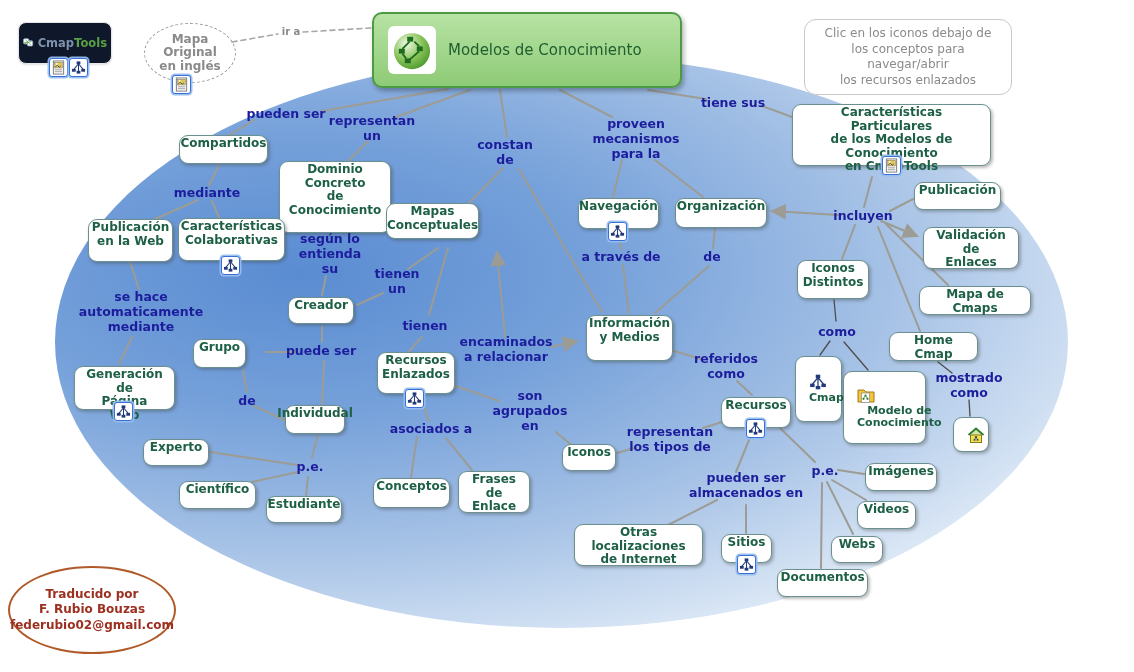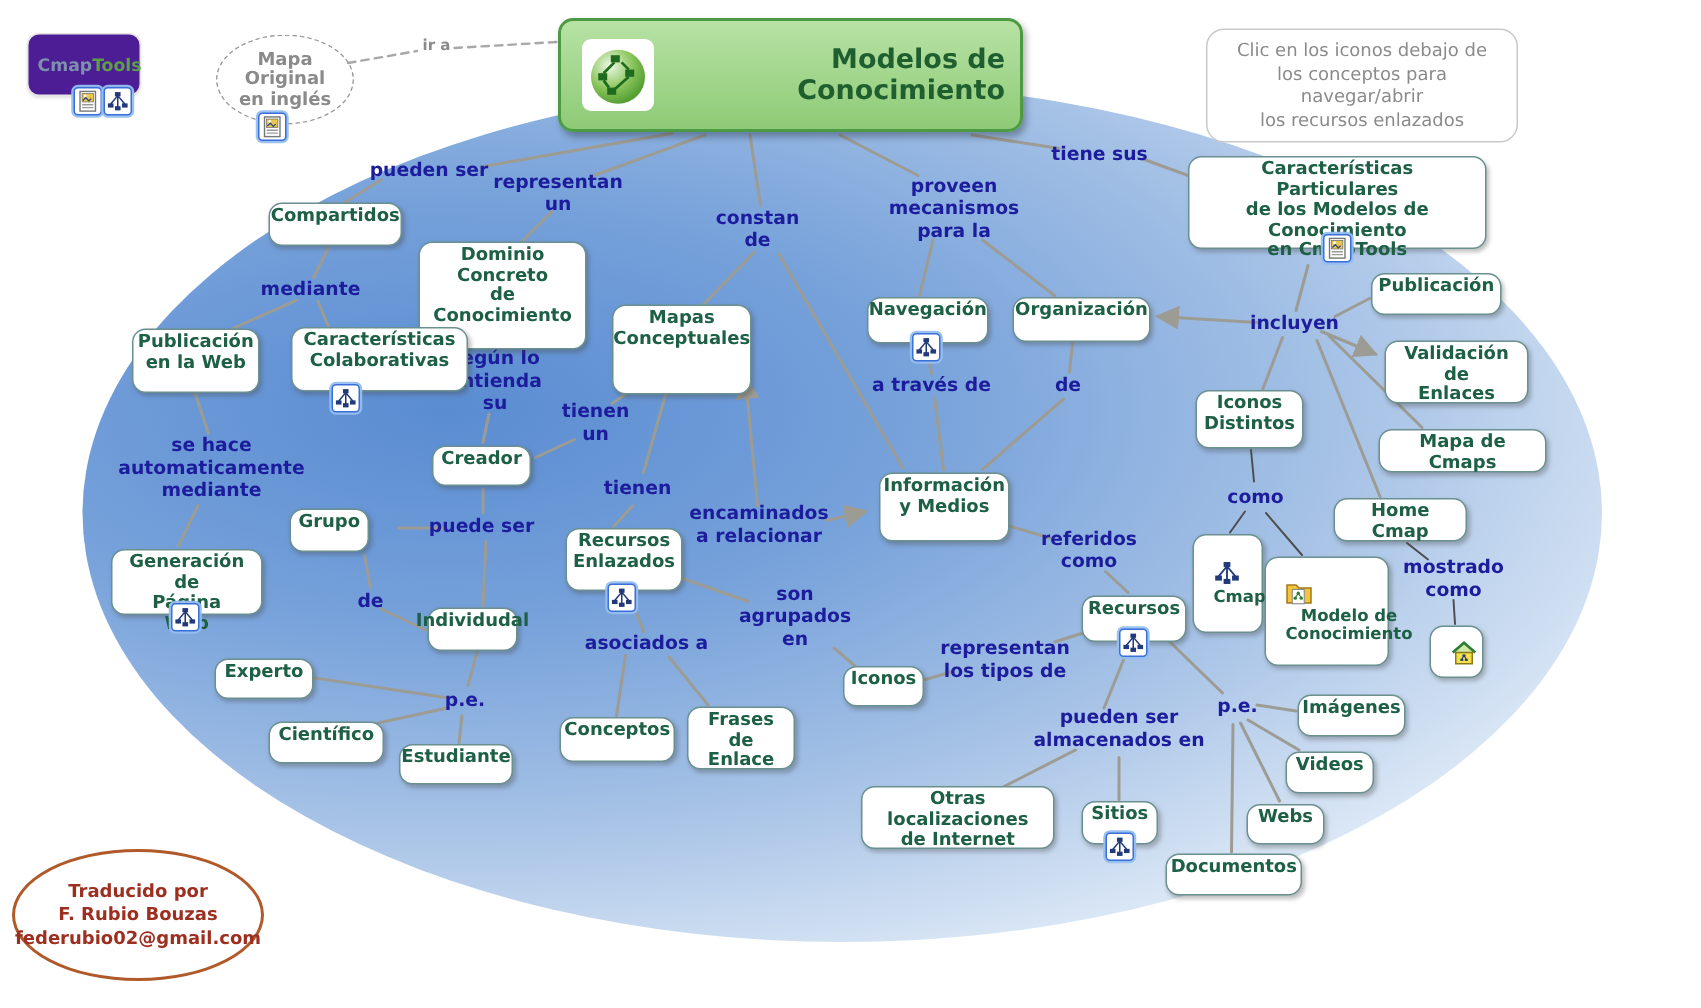--- a/index.html
+++ b/index.html
@@ -22,35 +22,35 @@
     font-weight:bold;font-size:12px;line-height:1.13;color:var(--node-text);
     box-shadow:1.5px 2px 3px rgba(70,70,70,.35);white-space:pre-line;z-index:3;box-sizing:border-box;padding:1px 13px;}
   .node.icon-top{flex-direction:column;gap:1px;font-size:11px;}
   .label{position:absolute;transform:translate(-50%,-50%);text-align:center;font-weight:bold;
     font-size:12.5px;line-height:1.18;color:var(--label-text);white-space:pre;z-index:2;}
   .res-icon{position:absolute;width:19px;height:19px;z-index:4;background:#fff;border:1.5px solid #3a6fd8;
     border-radius:3px;box-shadow:0 0 0 1.5px rgba(150,190,240,.95);display:flex;align-items:center;
     justify-content:center;box-sizing:border-box;padding:1px;cursor:pointer;}
   .res-icon svg,.glyph svg{width:100%;height:100%;display:block;}
   .glyph{display:inline-block;width:18px;height:18px;}
-  #logo-box{position:absolute;left:18px;top:22px;width:76px;height:42px;background:#4c1d95;border:1px solid #e6e6e6;
+  #logo-box{position:absolute;left:18px;top:22px;width:94px;height:42px;background:#0f172a;border:1px solid #e6e6e6;
     border-radius:8px;box-shadow:0 1px 2px rgba(0,0,0,.12);display:flex;align-items:center;gap:2px;
     padding:2px 4px;z-index:3;box-sizing:border-box;cursor:pointer;}
   #logo-box .brand{font-size:11.5px;font-weight:bold;}
   #logo-box .brand .c{color:#7d91ad;} #logo-box .brand .t2{color:#5aa045;}
   #orig-ellipse{position:absolute;left:144px;top:23px;width:90px;height:58px;border:1.6px dashed #9a9a9a;
     border-radius:50%;display:flex;align-items:center;justify-content:center;text-align:center;
     color:var(--muted);font-weight:bold;font-size:12px;line-height:1.1;white-space:pre-line;z-index:2;}
   #ir-a{position:absolute;left:291px;top:31px;transform:translate(-50%,-50%);color:var(--muted);
     font-weight:bold;font-size:10px;z-index:2;}
   #title-box{position:absolute;left:372px;top:12px;width:310px;height:76px;border:2.5px solid var(--title-border);
     border-radius:10px;background:linear-gradient(#b7e2a4,#8ecb76);box-shadow:2px 3px 5px rgba(0,0,0,.3);
     display:flex;align-items:center;gap:12px;padding:0 10px 0 14px;z-index:3;box-sizing:border-box;}
   #title-box .tile{width:48px;height:48px;flex:0 0 48px;}
-  #title-box .title-text{font-size:18px;font-weight:bold;color:var(--title-text);text-align:right;}
+  #title-box .title-text{font-size:15px;font-weight:normal;color:var(--title-text);text-align:right;}
   #instructions{position:absolute;left:804px;top:19px;width:208px;border:1px solid #c9c9c9;border-radius:12px;
     background:rgba(255,255,255,.75);color:var(--muted);font-size:12px;line-height:1.3;text-align:center;
     padding:6px 4px;white-space:pre-line;z-index:3;box-sizing:border-box;}
   #translator{position:absolute;left:8px;top:566px;width:164px;height:84px;border:2px solid var(--translator-border);
     border-radius:50%;display:flex;align-items:center;justify-content:center;text-align:center;
     color:var(--translator-text);font-size:12px;font-weight:bold;line-height:1.3;white-space:pre-line;z-index:3;}
 </style>
 </head>
 <body>
 
@@ -185,31 +185,31 @@
 F. Rubio Bouzas
 federubio02@gmail.com</div>
 
   <div id="nodes-layer">
       <div class="node" style="left: 179px; top: 135px; width: 89px; height: 29px;"><span>Compartidos</span></div>
       <div class="node" style="left: 279px; top: 161px; width: 112px; height: 72px;"><span>Dominio
 Concreto
 de Conocimiento</span></div>
       <div class="node" style="left: 88px; top: 219px; width: 85px; height: 43px;"><span>Publicación
 en la Web</span></div>
-      <div class="node" style="left: 178px; top: 218px; width: 118px; height: 43px; margin-left: 16px;"><span>Características
+      <div class="node" style="left: 178px; top: 218px; width: 107px; height: 43px;"><span>Características
 Colaborativas</span></div>
       <div class="node" style="left: 288px; top: 297px; width: 66px; height: 27px;"><span>Creador</span></div>
       <div class="node" style="left: 193px; top: 339px; width: 53px; height: 29px;"><span>Grupo</span></div>
       <div class="node" style="left: 74px; top: 366px; width: 101px; height: 44px;"><span>Generación de
 Página Web</span></div>
       <div class="node" style="left: 285px; top: 405px; width: 60px; height: 29px;"><span>Individudal</span></div>
       <div class="node" style="left: 143px; top: 439px; width: 66px; height: 27px;"><span>Experto</span></div>
       <div class="node" style="left: 179px; top: 481px; width: 77px; height: 28px;"><span>Científico</span></div>
       <div class="node" style="left: 266px; top: 496px; width: 76px; height: 27px;"><span>Estudiante</span></div>
-      <div class="node" style="left: 408px; top: 203px; width: 93px; height: 60px;"><span>Mapas
+      <div class="node" style="left: 386px; top: 203px; width: 93px; height: 36px;"><span>Mapas
 Conceptuales</span></div>
       <div class="node" style="left: 377px; top: 352px; width: 78px; height: 42px;"><span>Recursos
 Enlazados</span></div>
       <div class="node" style="left: 373px; top: 478px; width: 77px; height: 30px;"><span>Conceptos</span></div>
       <div class="node" style="left: 458px; top: 471px; width: 72px; height: 42px;"><span>Frases de
 Enlace</span></div>
       <div class="node" style="left: 562px; top: 444px; width: 54px; height: 27px;"><span>Iconos</span></div>
       <div class="node" style="left: 578px; top: 198px; width: 81px; height: 31px;"><span>Navegación</span></div>
       <div class="node" style="left: 675px; top: 198px; width: 92px; height: 30px;"><span>Organización</span></div>
       <div class="node" style="left: 586px; top: 315px; width: 87px; height: 46px;"><span>Información

